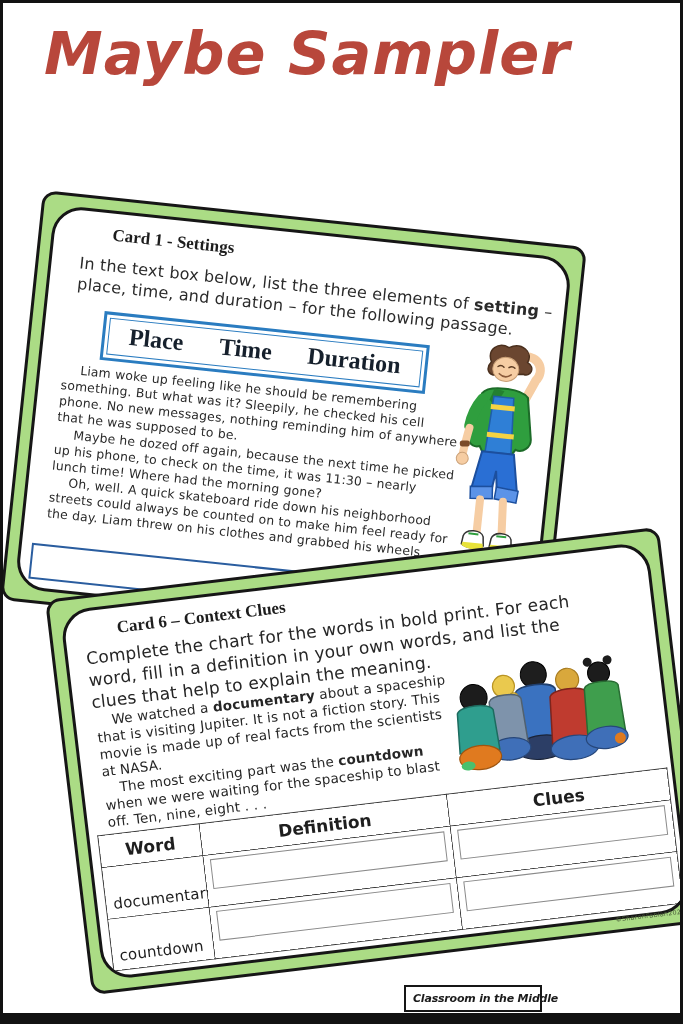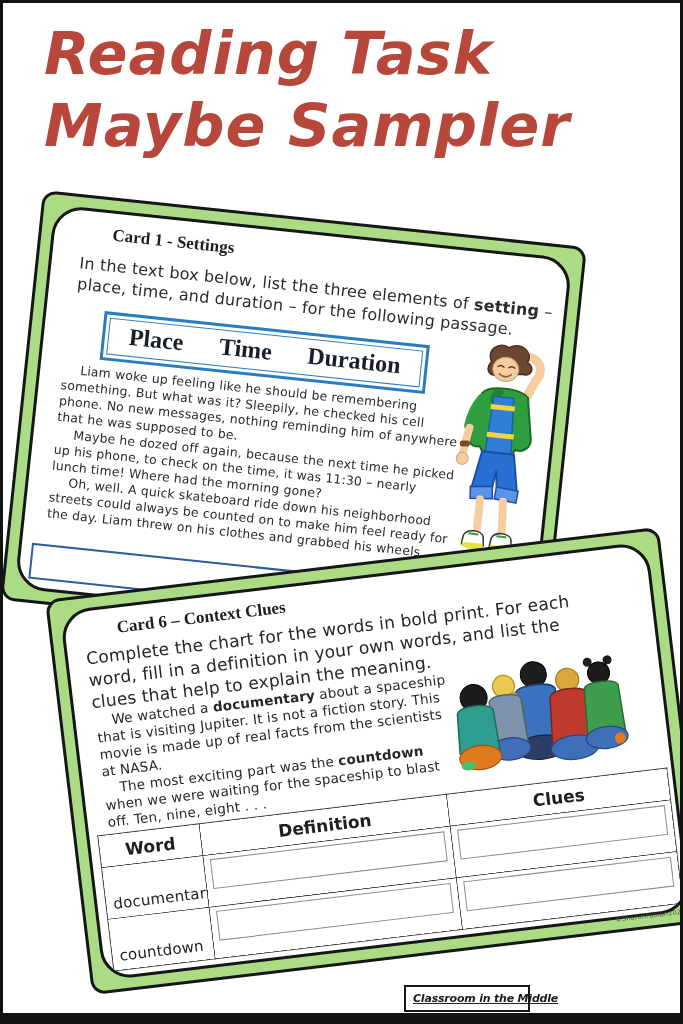--- a/index.html
+++ b/index.html
@@ -117,37 +117,35 @@
     position: absolute; left: 6px; right: 6px; top: 4px; height: 30px;
     border: 1.2px solid #8a8a8a; background: #fff;
   }
   .c6-copy {
     position: absolute; right: 16px; bottom: 6px;
     font-size: 6.5px; color: #4a5a3a; letter-spacing: 0.2px;
   }
 
   
   .logo {
-    position: absolute; left: 404px; top: 985px; width: 126px; height: 27px;
+    position: absolute; left: 404px; top: 985px; width: 138px; height: 27px;
     border: 2px solid #161616; background: #fff;
     display: flex; align-items: center; gap: 3px; padding: 1px 4px;
     z-index: 21;
-    text-decoration: underline;
   }
   .logo-text {
     font-size: 11px; font-style: italic; font-weight: bold;
     color: #1b1b1b; white-space: nowrap; letter-spacing: -0.2px;
   }
   b { font-weight: bold; }
 </style>
 </head>
 <body>
 
 <div class="title">
-  <div>Reading Task</div>
   <div>Maybe Sampler</div>
 </div>
 
 <div class="card" id="card1">
   <div class="card-inner">
 
     <div class="card-header">Card 1 - Settings</div>
 
     <div class="c1-instr comic"><span>In the text box below, list the three elements of </span><b>setting</b><span> – place, time, and duration – for the following passage.</span></div>
 

